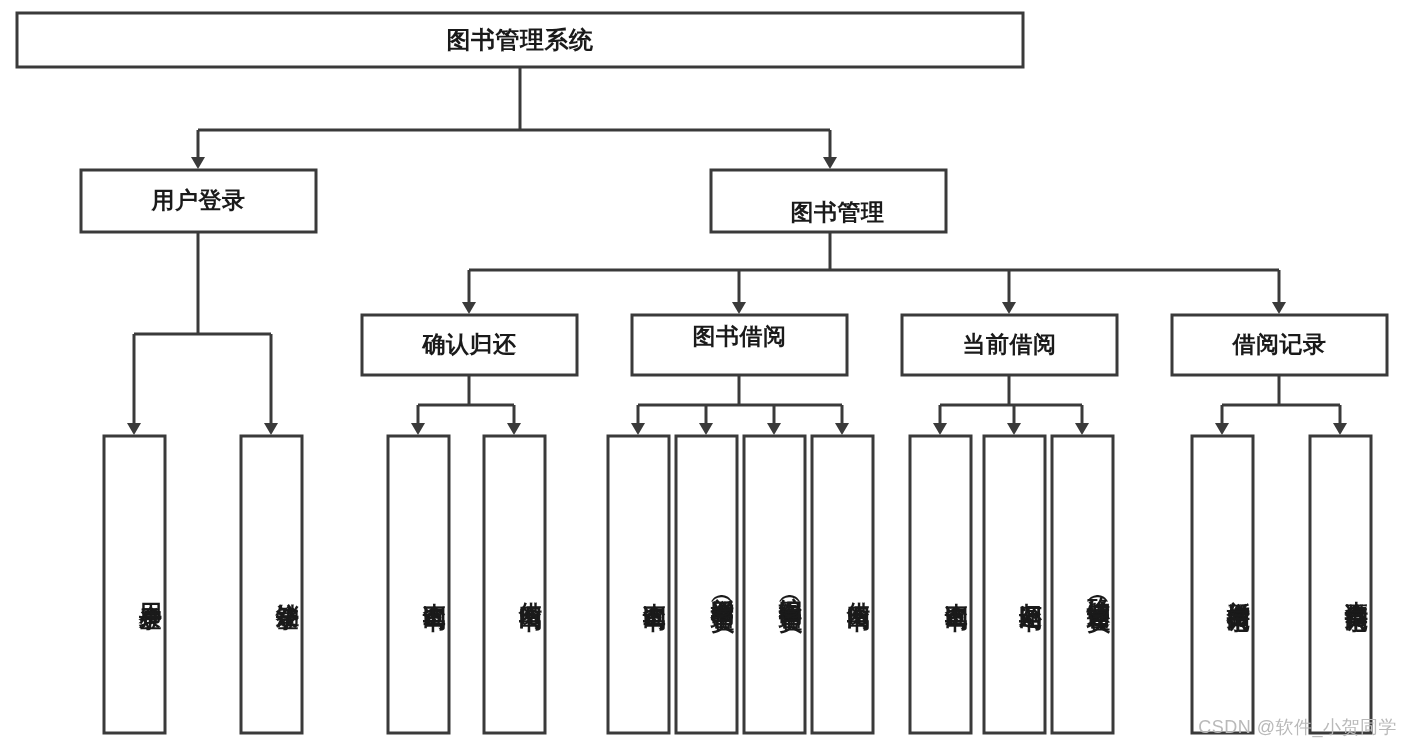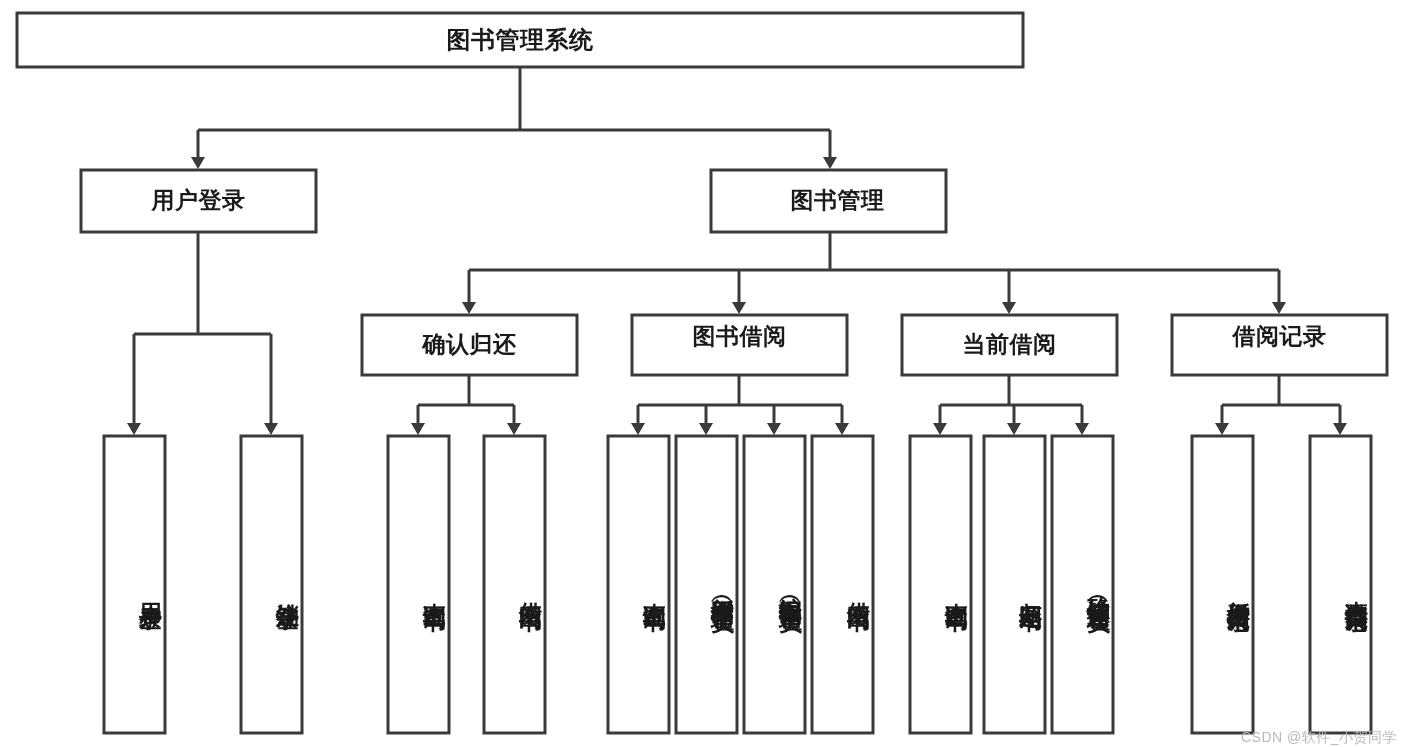--- a/index.html
+++ b/index.html
@@ -64,22 +64,22 @@
     align-items: flex-start;
     justify-content: center;
     padding-top: 6px;
   }
   .node-label.root {
     font-size: 24px;
   }
   .watermark {
     position: absolute;
     right: 8px;
-    bottom: 0;
-    font-size: 14px;
+    bottom: 8px;
+    font-size: 18px;
     color: #b9b9b9;
     font-family: "Liberation Sans", "DejaVu Sans", sans-serif;
     white-space: nowrap;
     letter-spacing: 0.5px;
   }
 </style>
 </head>
 <body>
 
 <div id="diagram-root">
@@ -161,26 +161,26 @@
       <path class="connector" d="M 1279 375 L 1279 405"></path>
       <path class="connector" d="M 1222 405 L 1340 405"></path>
       <path class="connector" marker-end="url(#arrow)" d="M 1222 405 L 1222 424"></path>
       <path class="connector" marker-end="url(#arrow)" d="M 1340 405 L 1340 424"></path>
     </g>
   </svg>
 
   <div class="node-label horizontal root" style="left:17px; top:13px; width:1006px; height:54px;">图书管理系统</div>
 
   <div class="node-label horizontal" style="left:81px; top:170px; width:235px; height:62px;">用户登录</div>
-  <div class="node-label horizontal" style="left:711px; top:170px; width:235px; height:62px;padding-left:18px;">图书管理</div>
+  <div class="node-label horizontal" style="left:711px; top:182px; width:235px; height:62px;padding-left:18px;">图书管理</div>
 
   <div class="node-label horizontal" style="left:362px; top:315px; width:215px; height:60px;">确认归还</div>
   <div class="node-label horizontal" style="left:632px; top:315px; width:215px; height:44px;">图书借阅</div>
   <div class="node-label horizontal" style="left:902px; top:315px; width:215px; height:60px;text-align:right;">当前借阅</div>
-  <div class="node-label horizontal" style="left:1172px; top:307px; width:215px; height:60px;">借阅记录</div>
+  <div class="node-label horizontal" style="left:1172px; top:315px; width:215px; height:60px;">借阅记录</div>
 
   <div class="node-label vertical" style="left:104px; top:436px; width:61px; height:297px;">用户登录</div>
   <div class="node-label vertical" style="left:241px; top:436px; width:61px; height:297px;">注销登录</div>
   <div class="node-label vertical" style="left:388px; top:436px; width:61px; height:297px;">查询图书</div>
   <div class="node-label vertical" style="left:484px; top:436px; width:61px; height:297px;">借阅图书</div>
   <div class="node-label vertical" style="left:608px; top:436px; width:61px; height:297px;">查询图书</div>
   <div class="node-label vertical" style="left:676px; top:436px; width:61px; height:297px;">新增图书（管理员）</div>
   <div class="node-label vertical" style="left:744px; top:436px; width:61px; height:297px;">编辑图书（管理员）</div>
   <div class="node-label vertical" style="left:812px; top:436px; width:61px; height:297px;">借阅图书</div>
   <div class="node-label vertical" style="left:910px; top:436px; width:61px; height:297px;">查询图书</div>

